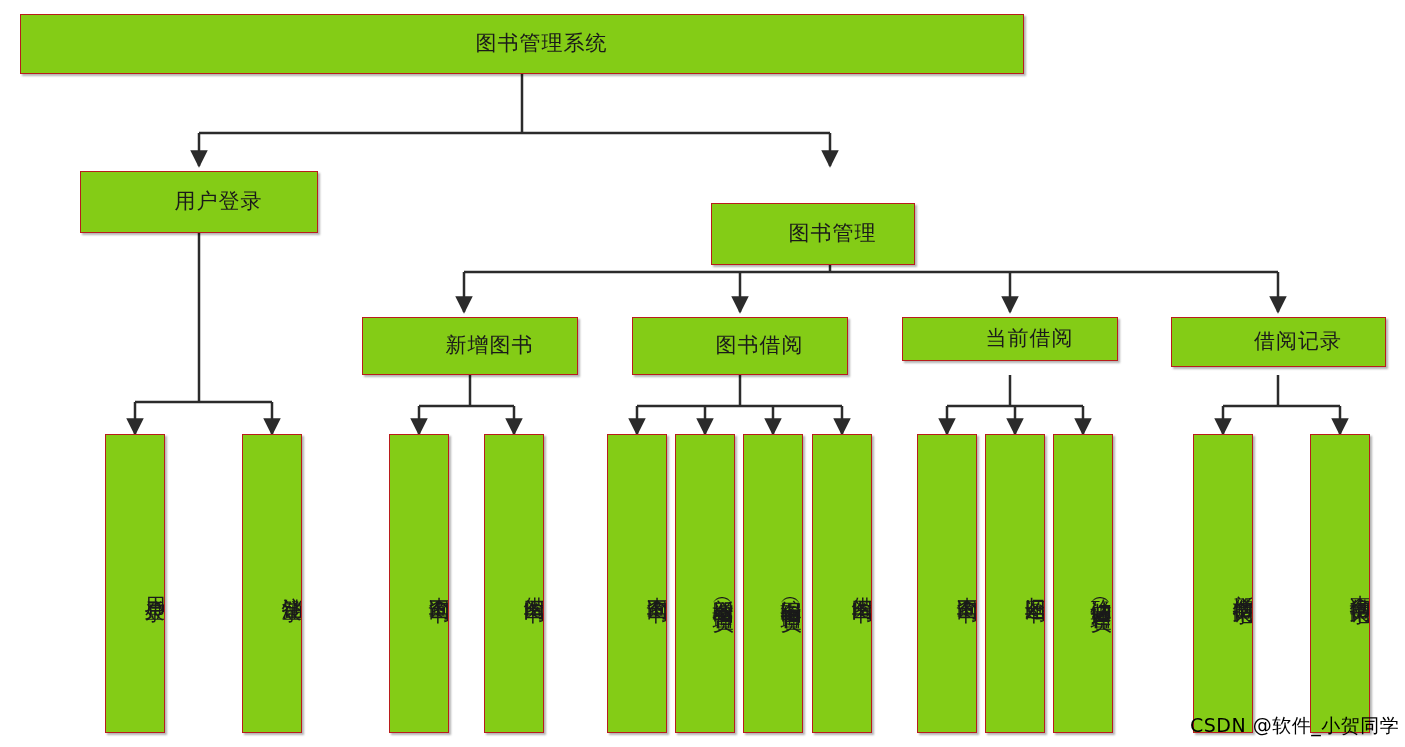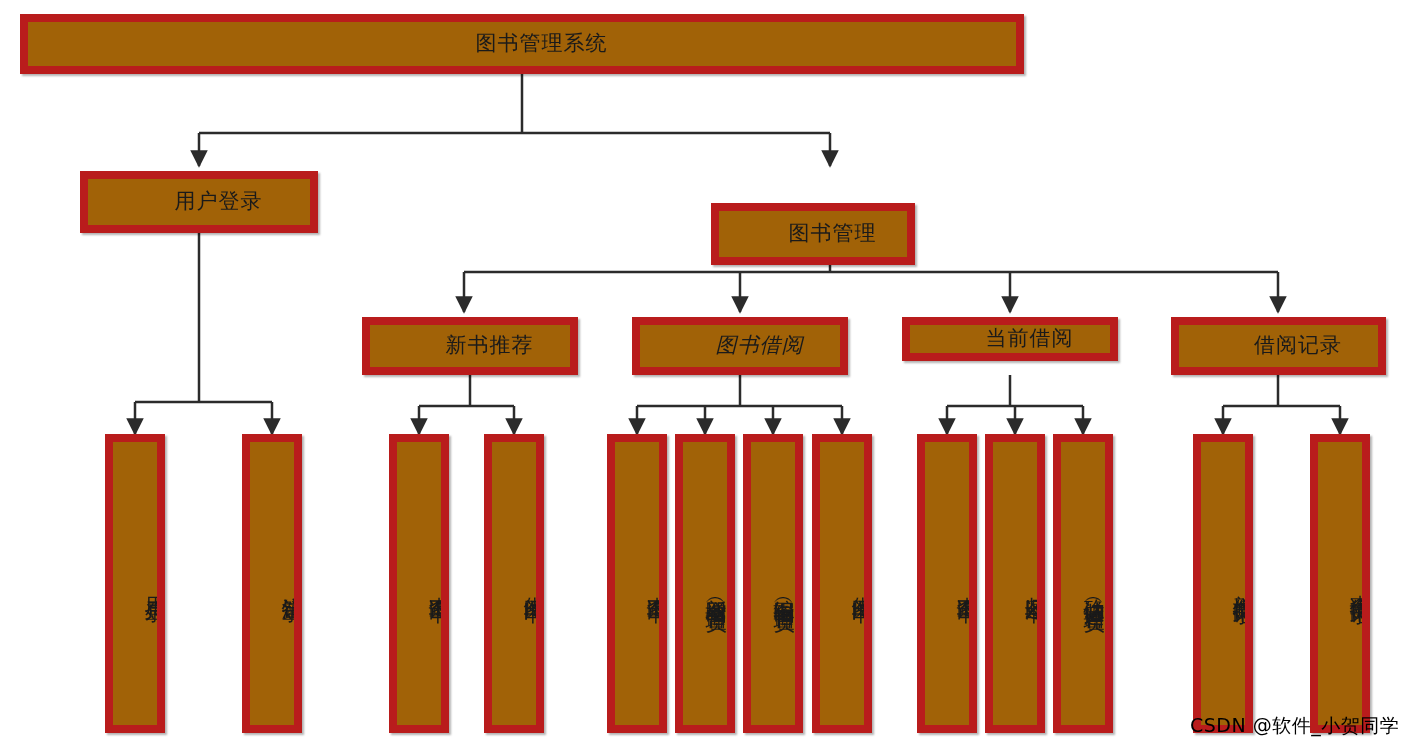--- a/index.html
+++ b/index.html
@@ -22,22 +22,22 @@
     position: absolute;
     left: 0;
     top: 0;
     width: 1405px;
     height: 747px;
     pointer-events: none;
   }
   .node {
     position: absolute;
     box-sizing: border-box;
-    background: #a16207;
-    border: 8px solid #b91c1c;
+    background: #84cc16;
+    border: 1px solid #b91c1c;
     box-shadow: 2px 2px 2px rgba(0,0,0,0.30);
     display: flex;
     align-items: center;
     justify-content: center;
     color: #1a1a1a;
     z-index: 2;
     padding-left: 39px;
   }
   .node-h {
     font-size: 21px;
@@ -129,29 +129,29 @@
   </div>
 
   <div class="node node-h" style="left:80px; top:171px; width:238px; height:62px;">
     <span>用户登录</span>
   </div>
   <div class="node node-h" style="left:711px; top:171px; width:204px; height:62px;margin-top:32px;">
     <span>图书管理</span>
   </div>
 
   <div class="node node-h" style="left:362px; top:317px; width:216px; height:58px;">
-    <span>新书推荐</span>
+    <span>新增图书</span>
   </div>
-  <div class="node node-h" style="left:632px; top:317px; width:216px; height:58px;font-style:italic;">
+  <div class="node node-h" style="left:632px; top:317px; width:216px; height:58px;">
     <span>图书借阅</span>
   </div>
   <div class="node node-h" style="left:902px; top:317px; width:216px; height:44px;">
     <span>当前借阅</span>
   </div>
-  <div class="node node-h" style="left:1171px; top:317px; width:215px; height:58px;">
+  <div class="node node-h" style="left:1171px; top:317px; width:215px; height:50px;">
     <span>借阅记录</span>
   </div>
 
   <div class="node node-v centered" style="left:105px; top:434px; width:60px; height:299px;">
     <span>用户登录</span>
   </div>
   <div class="node node-v centered" style="left:242px; top:434px; width:60px; height:299px;">
     <span>注销登录</span>
   </div>
 

